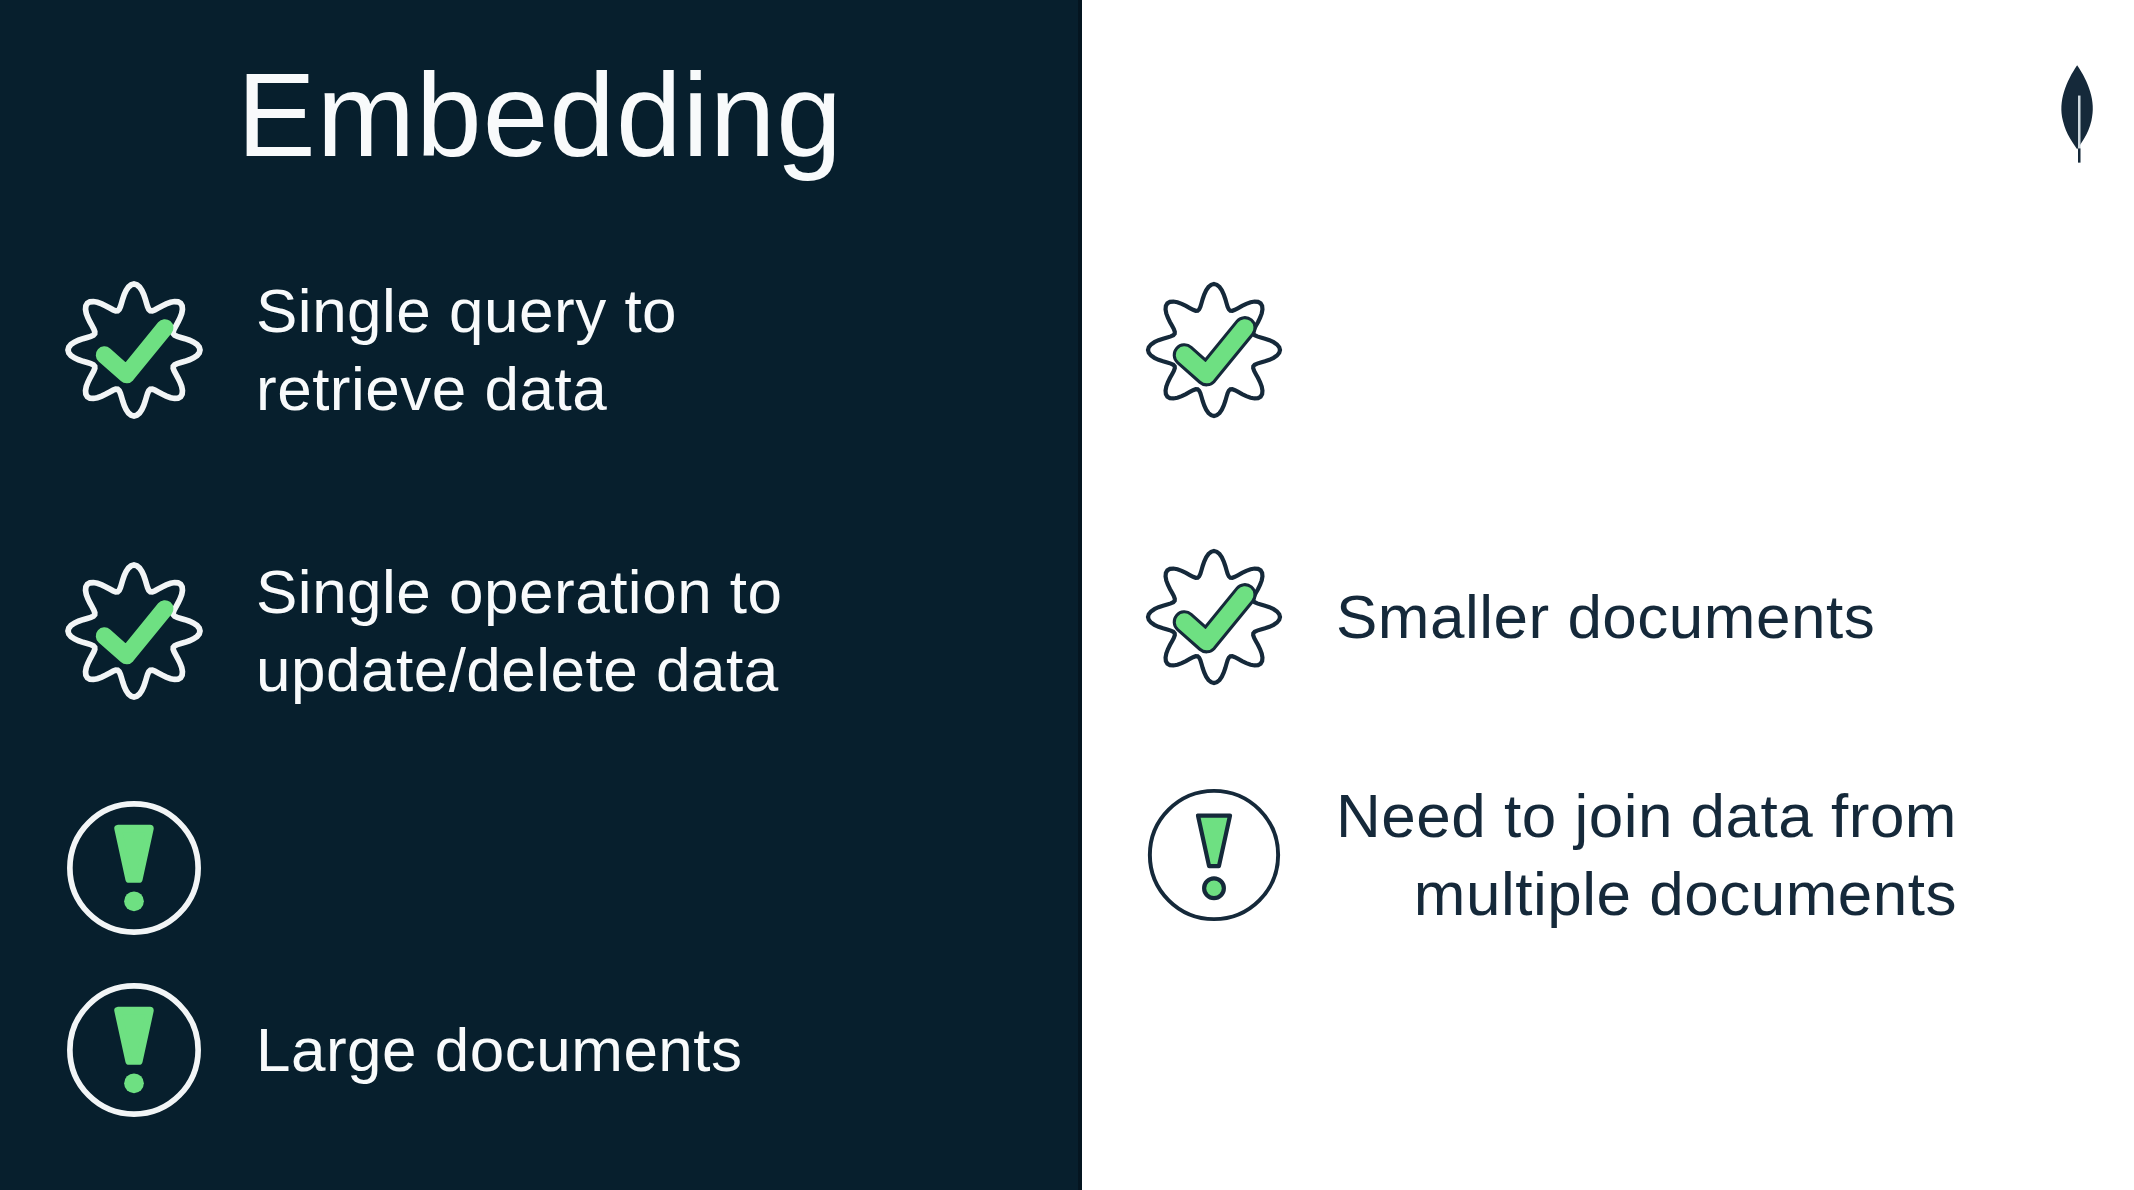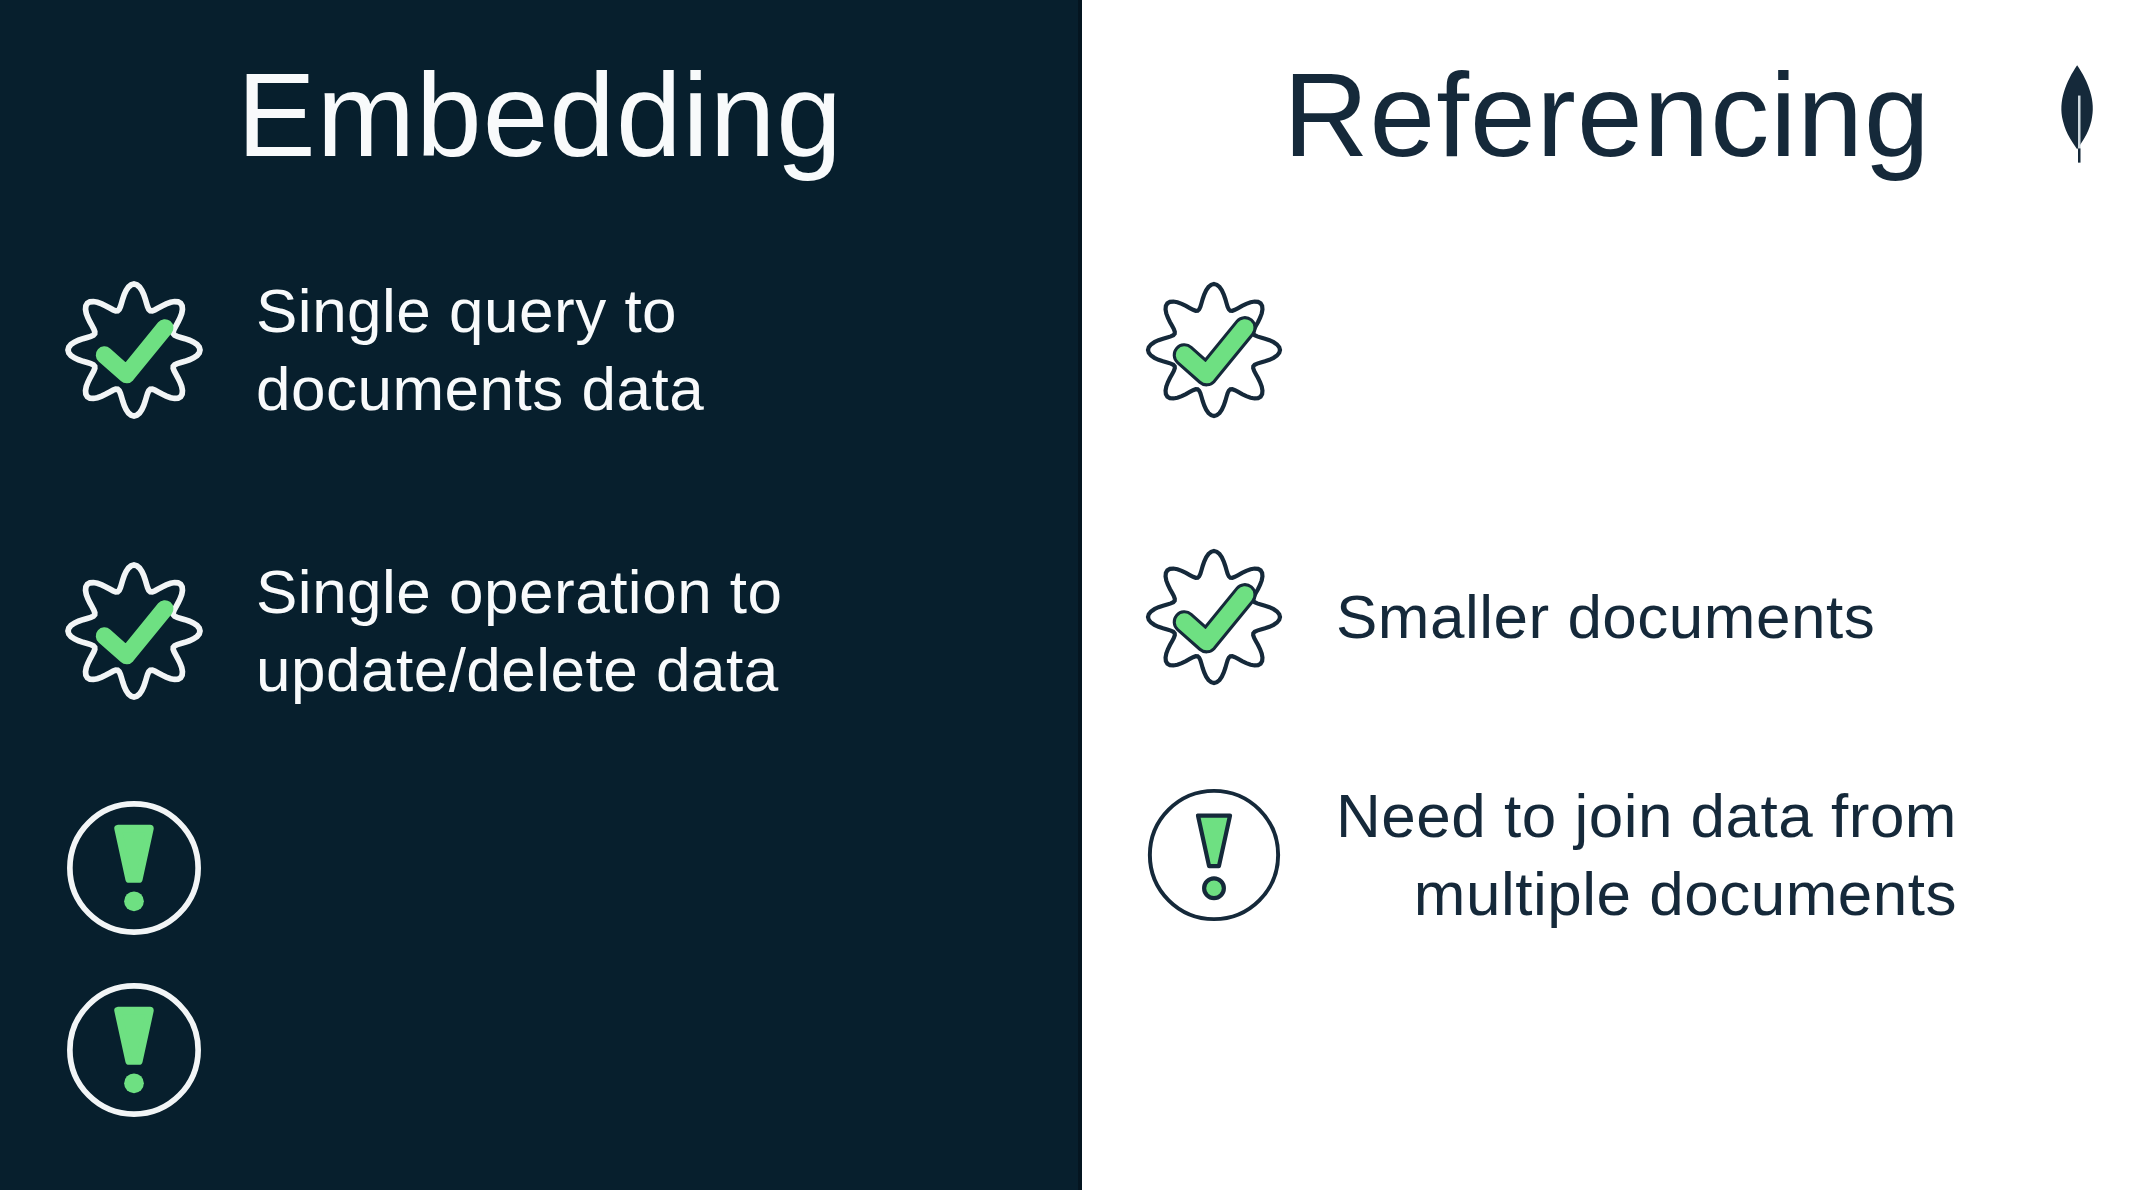--- a/index.html
+++ b/index.html
@@ -86,21 +86,21 @@
   <section class="panel panel-left">
     <h1 class="panel-title">Embedding</h1>
 
     <div class="row pl-row-0">
       <svg class="icon" viewBox="0 0 120 120" aria-hidden="true">
         <path class="seal" d="M60.00,6.50L62.31,7.12L64.47,8.92L66.36,11.67L67.93,15.04L69.17,18.65L70.16,22.09L71.04,24.98L72.00,27.04L73.20,28.13L74.82,28.21L76.96,27.43L79.63,26.01L82.75,24.28L86.18,22.61L89.68,21.32L92.96,20.72L95.76,20.98L97.83,22.17L99.02,24.24L99.28,27.04L98.68,30.32L97.39,33.82L95.72,37.25L93.99,40.37L92.57,43.04L91.79,45.18L91.87,46.80L92.96,48.00L95.02,48.96L97.91,49.84L101.35,50.83L104.96,52.07L108.33,53.64L111.08,55.53L112.88,57.69L113.50,60.00L112.88,62.31L111.08,64.47L108.33,66.36L104.96,67.93L101.35,69.17L97.91,70.16L95.02,71.04L92.96,72.00L91.87,73.20L91.79,74.82L92.57,76.96L93.99,79.62L95.72,82.75L97.39,86.18L98.68,89.68L99.28,92.96L99.02,95.76L97.83,97.83L95.76,99.02L92.96,99.28L89.68,98.68L86.18,97.39L82.75,95.72L79.63,93.99L76.96,92.57L74.82,91.79L73.20,91.87L72.00,92.96L71.04,95.02L70.16,97.91L69.17,101.35L67.93,104.96L66.36,108.33L64.47,111.08L62.31,112.88L60.00,113.50L57.69,112.88L55.53,111.08L53.64,108.33L52.07,104.96L50.83,101.35L49.84,97.91L48.96,95.02L48.00,92.96L46.80,91.87L45.18,91.79L43.04,92.57L40.37,93.99L37.25,95.72L33.82,97.39L30.32,98.68L27.04,99.28L24.24,99.02L22.17,97.83L20.98,95.76L20.72,92.96L21.32,89.68L22.61,86.18L24.28,82.75L26.01,79.63L27.43,76.96L28.21,74.82L28.13,73.20L27.04,72.00L24.98,71.04L22.09,70.16L18.65,69.17L15.04,67.93L11.67,66.36L8.92,64.47L7.12,62.31L6.50,60.00L7.12,57.69L8.92,55.53L11.67,53.64L15.04,52.07L18.65,50.83L22.09,49.84L24.98,48.96L27.04,48.00L28.13,46.80L28.21,45.18L27.43,43.04L26.01,40.37L24.28,37.25L22.61,33.82L21.32,30.32L20.72,27.04L20.98,24.24L22.17,22.17L24.24,20.98L27.04,20.72L30.32,21.32L33.82,22.61L37.25,24.28L40.37,26.01L43.04,27.43L45.18,28.21L46.80,28.13L48.00,27.04L48.96,24.98L49.84,22.09L50.83,18.65L52.07,15.04L53.64,11.67L55.53,8.92L57.69,7.12L60.00,6.50Z"></path>
         <path class="tick-under" d="M36,64 L54,80 L85,42"></path>
         <path class="tick" d="M36,64 L54,80 L85,42"></path>
       </svg>
       <p class="item-text">Single query to
-documents data</p>
+retrieve data</p>
     </div>
 
     <div class="row pl-row-1">
       <svg class="icon" viewBox="0 0 120 120" aria-hidden="true">
         <path class="seal" d="M60.00,6.50L62.31,7.12L64.47,8.92L66.36,11.67L67.93,15.04L69.17,18.65L70.16,22.09L71.04,24.98L72.00,27.04L73.20,28.13L74.82,28.21L76.96,27.43L79.63,26.01L82.75,24.28L86.18,22.61L89.68,21.32L92.96,20.72L95.76,20.98L97.83,22.17L99.02,24.24L99.28,27.04L98.68,30.32L97.39,33.82L95.72,37.25L93.99,40.37L92.57,43.04L91.79,45.18L91.87,46.80L92.96,48.00L95.02,48.96L97.91,49.84L101.35,50.83L104.96,52.07L108.33,53.64L111.08,55.53L112.88,57.69L113.50,60.00L112.88,62.31L111.08,64.47L108.33,66.36L104.96,67.93L101.35,69.17L97.91,70.16L95.02,71.04L92.96,72.00L91.87,73.20L91.79,74.82L92.57,76.96L93.99,79.62L95.72,82.75L97.39,86.18L98.68,89.68L99.28,92.96L99.02,95.76L97.83,97.83L95.76,99.02L92.96,99.28L89.68,98.68L86.18,97.39L82.75,95.72L79.63,93.99L76.96,92.57L74.82,91.79L73.20,91.87L72.00,92.96L71.04,95.02L70.16,97.91L69.17,101.35L67.93,104.96L66.36,108.33L64.47,111.08L62.31,112.88L60.00,113.50L57.69,112.88L55.53,111.08L53.64,108.33L52.07,104.96L50.83,101.35L49.84,97.91L48.96,95.02L48.00,92.96L46.80,91.87L45.18,91.79L43.04,92.57L40.37,93.99L37.25,95.72L33.82,97.39L30.32,98.68L27.04,99.28L24.24,99.02L22.17,97.83L20.98,95.76L20.72,92.96L21.32,89.68L22.61,86.18L24.28,82.75L26.01,79.63L27.43,76.96L28.21,74.82L28.13,73.20L27.04,72.00L24.98,71.04L22.09,70.16L18.65,69.17L15.04,67.93L11.67,66.36L8.92,64.47L7.12,62.31L6.50,60.00L7.12,57.69L8.92,55.53L11.67,53.64L15.04,52.07L18.65,50.83L22.09,49.84L24.98,48.96L27.04,48.00L28.13,46.80L28.21,45.18L27.43,43.04L26.01,40.37L24.28,37.25L22.61,33.82L21.32,30.32L20.72,27.04L20.98,24.24L22.17,22.17L24.24,20.98L27.04,20.72L30.32,21.32L33.82,22.61L37.25,24.28L40.37,26.01L43.04,27.43L45.18,28.21L46.80,28.13L48.00,27.04L48.96,24.98L49.84,22.09L50.83,18.65L52.07,15.04L53.64,11.67L55.53,8.92L57.69,7.12L60.00,6.50Z"></path>
         <path class="tick-under" d="M36,64 L54,80 L85,42"></path>
         <path class="tick" d="M36,64 L54,80 L85,42"></path>
       </svg>
       <p class="item-text">Single operation to
 update/delete data</p>
@@ -113,25 +113,25 @@
         <circle class="warn-dot" cx="60" cy="87" r="8"></circle>
       </svg>
     </div>
 
     <div class="row pl-row-3">
       <svg class="icon" viewBox="0 0 120 120" aria-hidden="true">
         <circle class="wc" cx="60" cy="60" r="52"></circle>
         <path class="warn-bar" d="M47,28 L73,28 L64,69 L56,69 Z"></path>
         <circle class="warn-dot" cx="60" cy="87" r="8"></circle>
       </svg>
+      <p class="item-text">Large documents</p>
     </div>
   </section>
 
   <section class="panel panel-right">
-    <h1 class="panel-title">Referencing</h1>
 
     <svg class="leaf" viewBox="0 0 60 124" aria-hidden="true">
       <path class="leaf-body" d="M30,4 C17,23 7,47 13,70 C17,87 25,96 30,104 C35,96 43,87 47,70 C53,47 43,23 30,4 Z"></path>
       <path class="leaf-slit" d="M32.5,40 L32.5,103"></path>
       <path class="leaf-stem" d="M32.5,103 L32.5,120"></path>
     </svg>
 
     <div class="row pr-row-0">
       <svg class="icon" viewBox="0 0 120 120" aria-hidden="true">
         <path class="seal" d="M60.00,6.50L62.31,7.12L64.47,8.92L66.36,11.67L67.93,15.04L69.17,18.65L70.16,22.09L71.04,24.98L72.00,27.04L73.20,28.13L74.82,28.21L76.96,27.43L79.63,26.01L82.75,24.28L86.18,22.61L89.68,21.32L92.96,20.72L95.76,20.98L97.83,22.17L99.02,24.24L99.28,27.04L98.68,30.32L97.39,33.82L95.72,37.25L93.99,40.37L92.57,43.04L91.79,45.18L91.87,46.80L92.96,48.00L95.02,48.96L97.91,49.84L101.35,50.83L104.96,52.07L108.33,53.64L111.08,55.53L112.88,57.69L113.50,60.00L112.88,62.31L111.08,64.47L108.33,66.36L104.96,67.93L101.35,69.17L97.91,70.16L95.02,71.04L92.96,72.00L91.87,73.20L91.79,74.82L92.57,76.96L93.99,79.62L95.72,82.75L97.39,86.18L98.68,89.68L99.28,92.96L99.02,95.76L97.83,97.83L95.76,99.02L92.96,99.28L89.68,98.68L86.18,97.39L82.75,95.72L79.63,93.99L76.96,92.57L74.82,91.79L73.20,91.87L72.00,92.96L71.04,95.02L70.16,97.91L69.17,101.35L67.93,104.96L66.36,108.33L64.47,111.08L62.31,112.88L60.00,113.50L57.69,112.88L55.53,111.08L53.64,108.33L52.07,104.96L50.83,101.35L49.84,97.91L48.96,95.02L48.00,92.96L46.80,91.87L45.18,91.79L43.04,92.57L40.37,93.99L37.25,95.72L33.82,97.39L30.32,98.68L27.04,99.28L24.24,99.02L22.17,97.83L20.98,95.76L20.72,92.96L21.32,89.68L22.61,86.18L24.28,82.75L26.01,79.63L27.43,76.96L28.21,74.82L28.13,73.20L27.04,72.00L24.98,71.04L22.09,70.16L18.65,69.17L15.04,67.93L11.67,66.36L8.92,64.47L7.12,62.31L6.50,60.00L7.12,57.69L8.92,55.53L11.67,53.64L15.04,52.07L18.65,50.83L22.09,49.84L24.98,48.96L27.04,48.00L28.13,46.80L28.21,45.18L27.43,43.04L26.01,40.37L24.28,37.25L22.61,33.82L21.32,30.32L20.72,27.04L20.98,24.24L22.17,22.17L24.24,20.98L27.04,20.72L30.32,21.32L33.82,22.61L37.25,24.28L40.37,26.01L43.04,27.43L45.18,28.21L46.80,28.13L48.00,27.04L48.96,24.98L49.84,22.09L50.83,18.65L52.07,15.04L53.64,11.67L55.53,8.92L57.69,7.12L60.00,6.50Z"></path>

